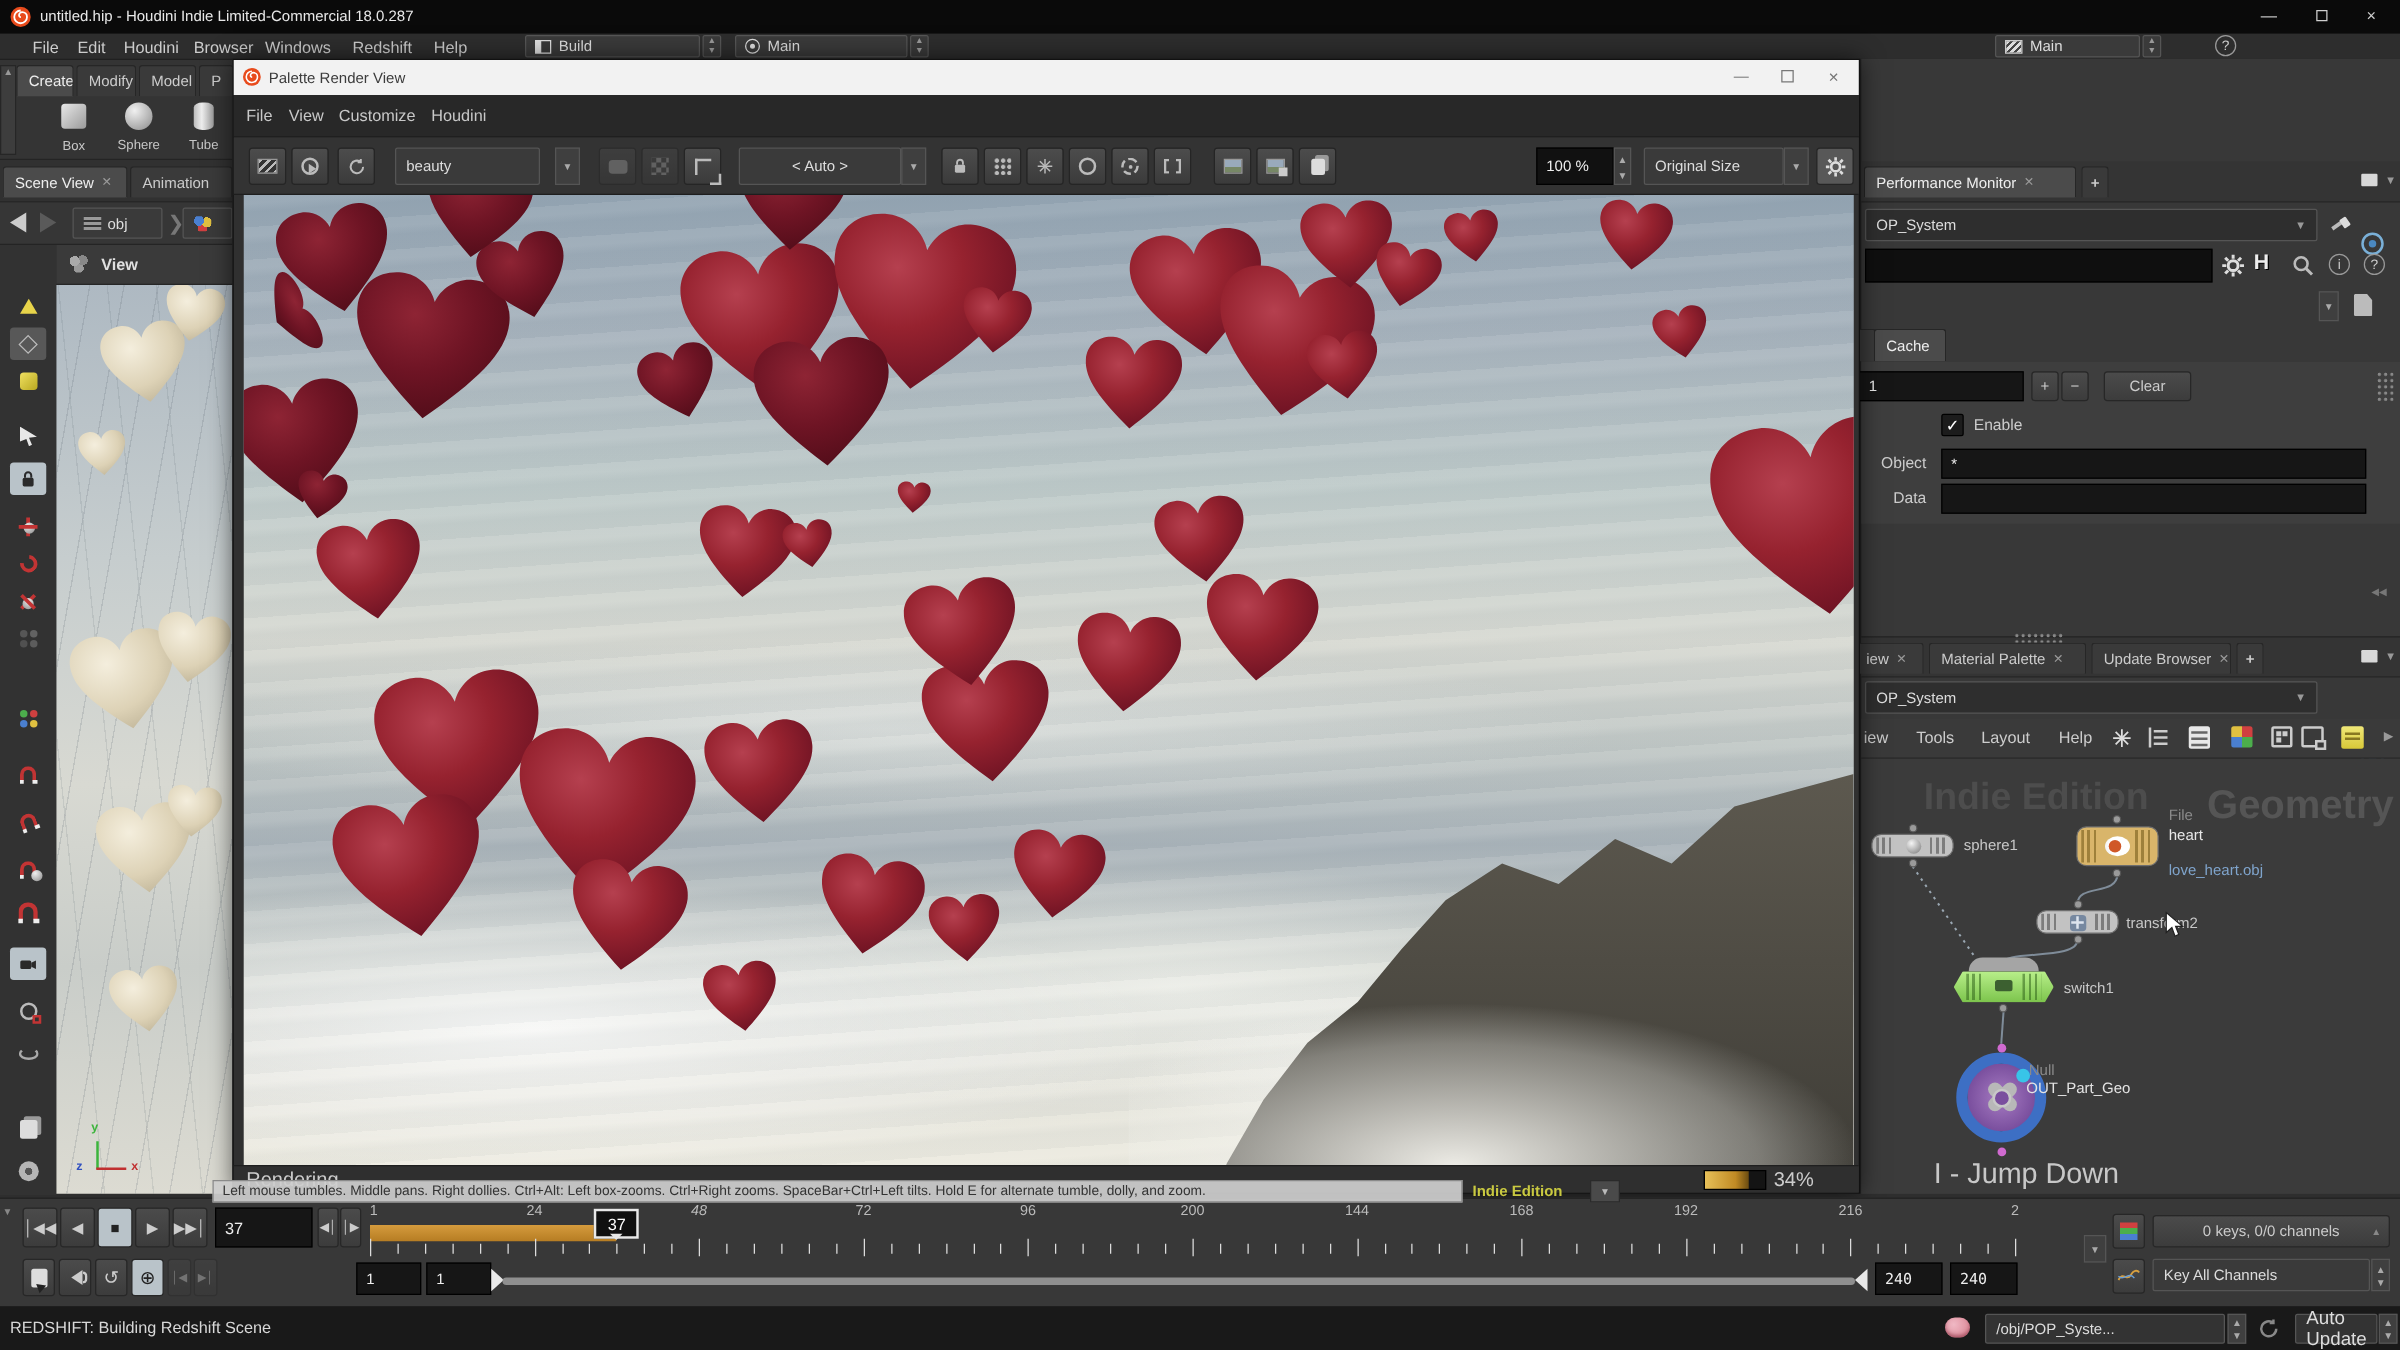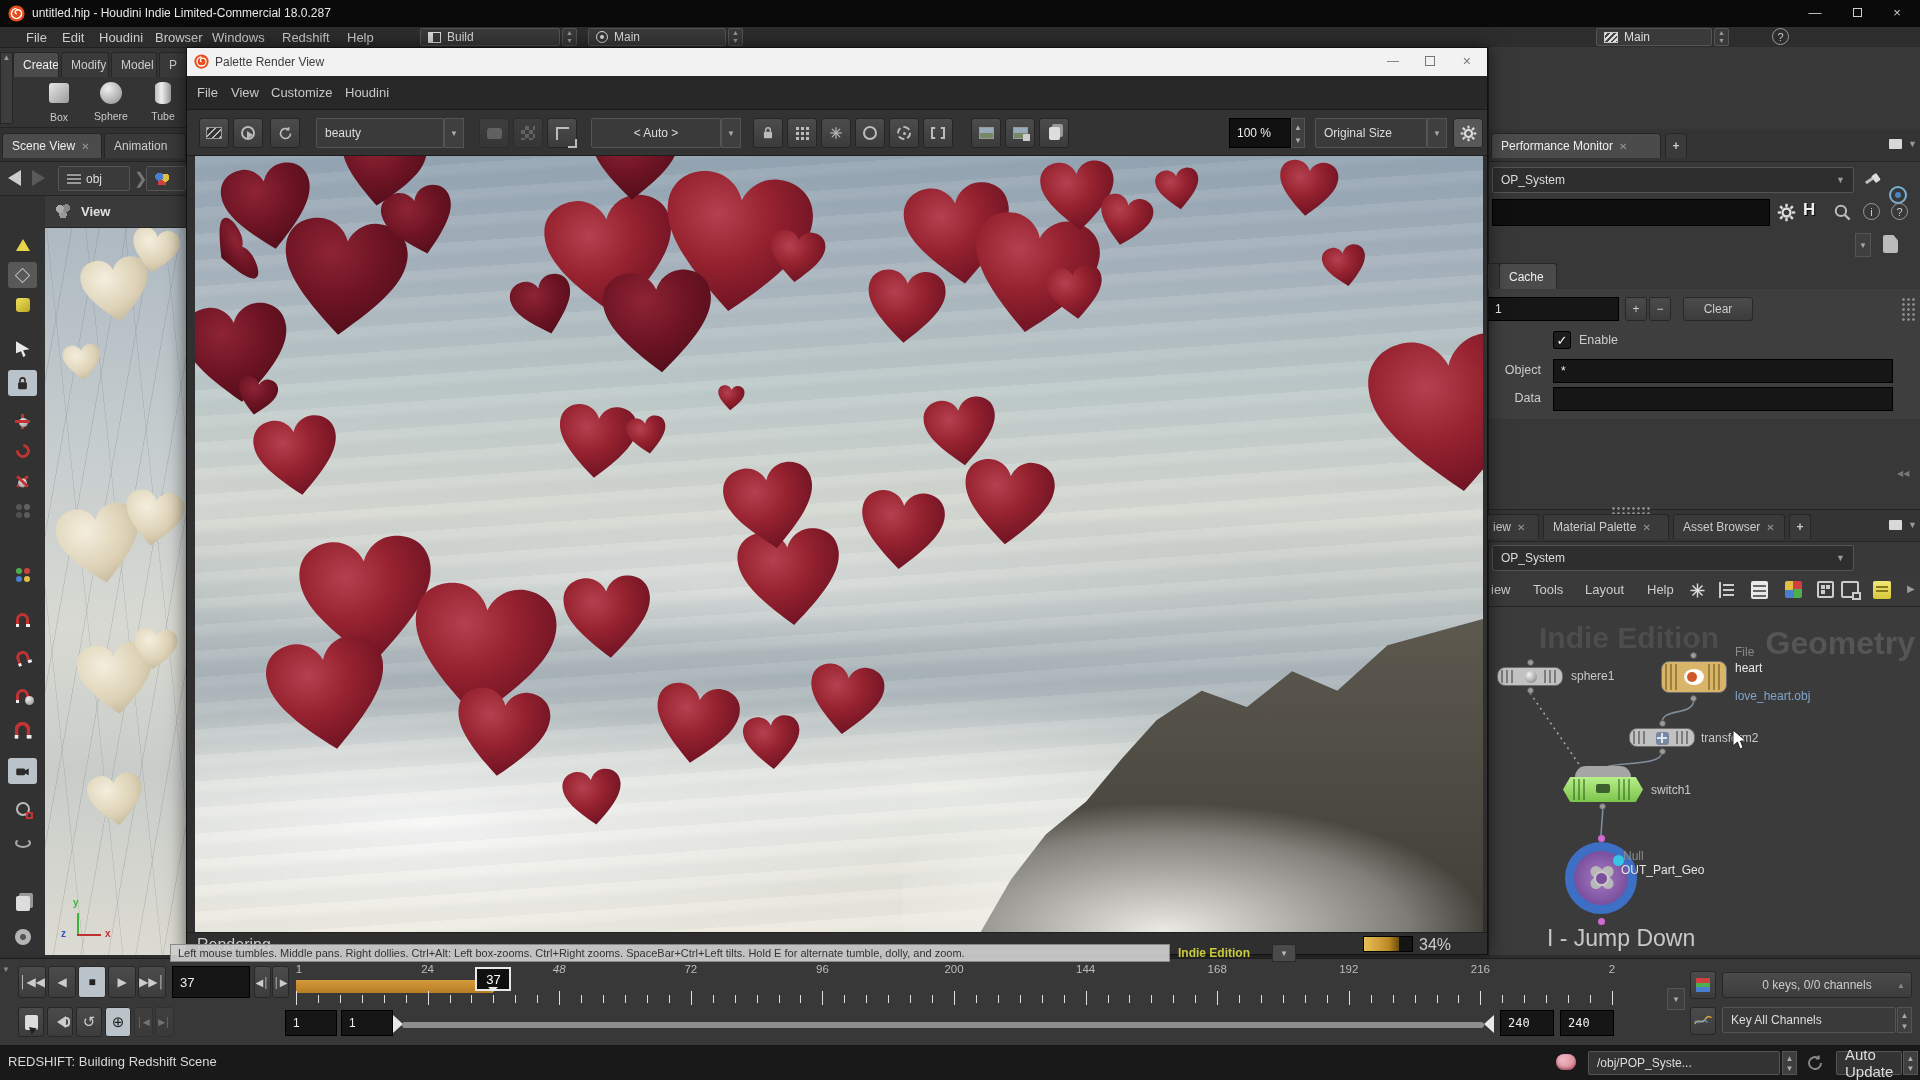--- a/index.html
+++ b/index.html
@@ -530,21 +530,21 @@
     <div class="gripdots" style="left:122px;top:-4px;width:40px;height:8px"></div>
     <div class="tab" style="left:-6px;top:4px;width:56px">
         <span>iew</span>
         <span class="x">✕</span>
       </div>
     <div class="tab" style="left:54px;top:4px;width:126px">
         <span>Material Palette</span>
         <span class="x">✕</span>
       </div>
     <div class="tab" style="left:184px;top:4px;width:112px">
-        <span>Asset Browser</span>
+        <span>Update Browser</span>
         <span class="x">✕</span>
       </div>
     <div class="tab" style="left:300px;top:4px;width:22px;justify-content:center;font-weight:bold">
         <span>+</span>
       </div>
     <div class="paneicons" style="top:10px">
         <div class="panesq"></div>
         <span style="color:#999;font-size:9px">▼</span>
       </div>
   </div>
@@ -683,21 +683,21 @@
     <div class="tb" style="left:46px;width:30px">
         <div style="width:14px;height:14px;border-radius:50%;border:2px solid #bbb;position:relative">
           <i style="position:absolute;left:4px;top:2.5px;border:4px solid transparent;border-left:6px solid #bbb"></i>
         </div>
       </div>
     <div class="tb" style="left:83px;width:30px">
         <svg width="15" height="15" style="color:#bbb">
           <use href="#refreshIco"></use>
         </svg>
       </div>
-    <div class="dd" style="left:129px;top:8px;width:128px;height:30px">
+    <div class="dd" style="left:129px;top:8px;width:116px;height:30px">
         <span>beauty</span>
       </div>
     <div class="caretbox" style="left:257px;top:8px;width:20px;height:30px;line-height:30px">▼</div>
     <div class="tb dim" style="left:292px;width:30px">
         <div style="width:15px;height:11px;background:#999;border-radius:3px"></div>
       </div>
     <div class="tb dim" style="left:326px;width:30px">
         <div class="ticon" style="background:repeating-conic-gradient(#999 0 25%,#444 0 50%);background-size:8px 8px;height:14px;width:14px"></div>
       </div>
     <div class="tb" style="left:360px;width:30px">

